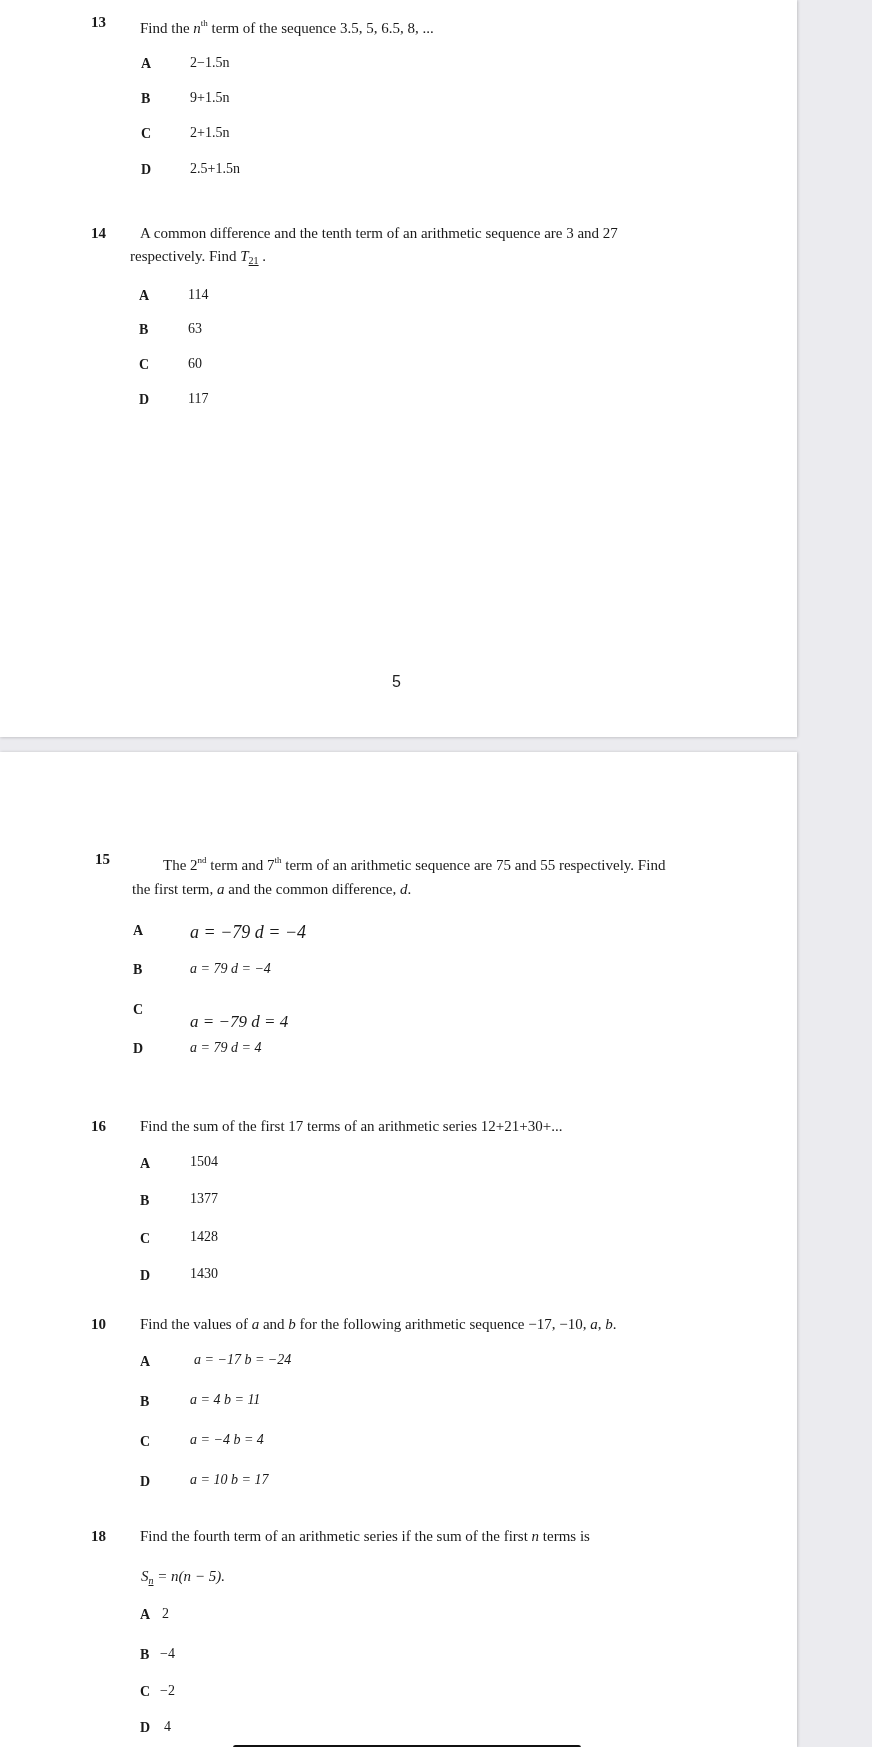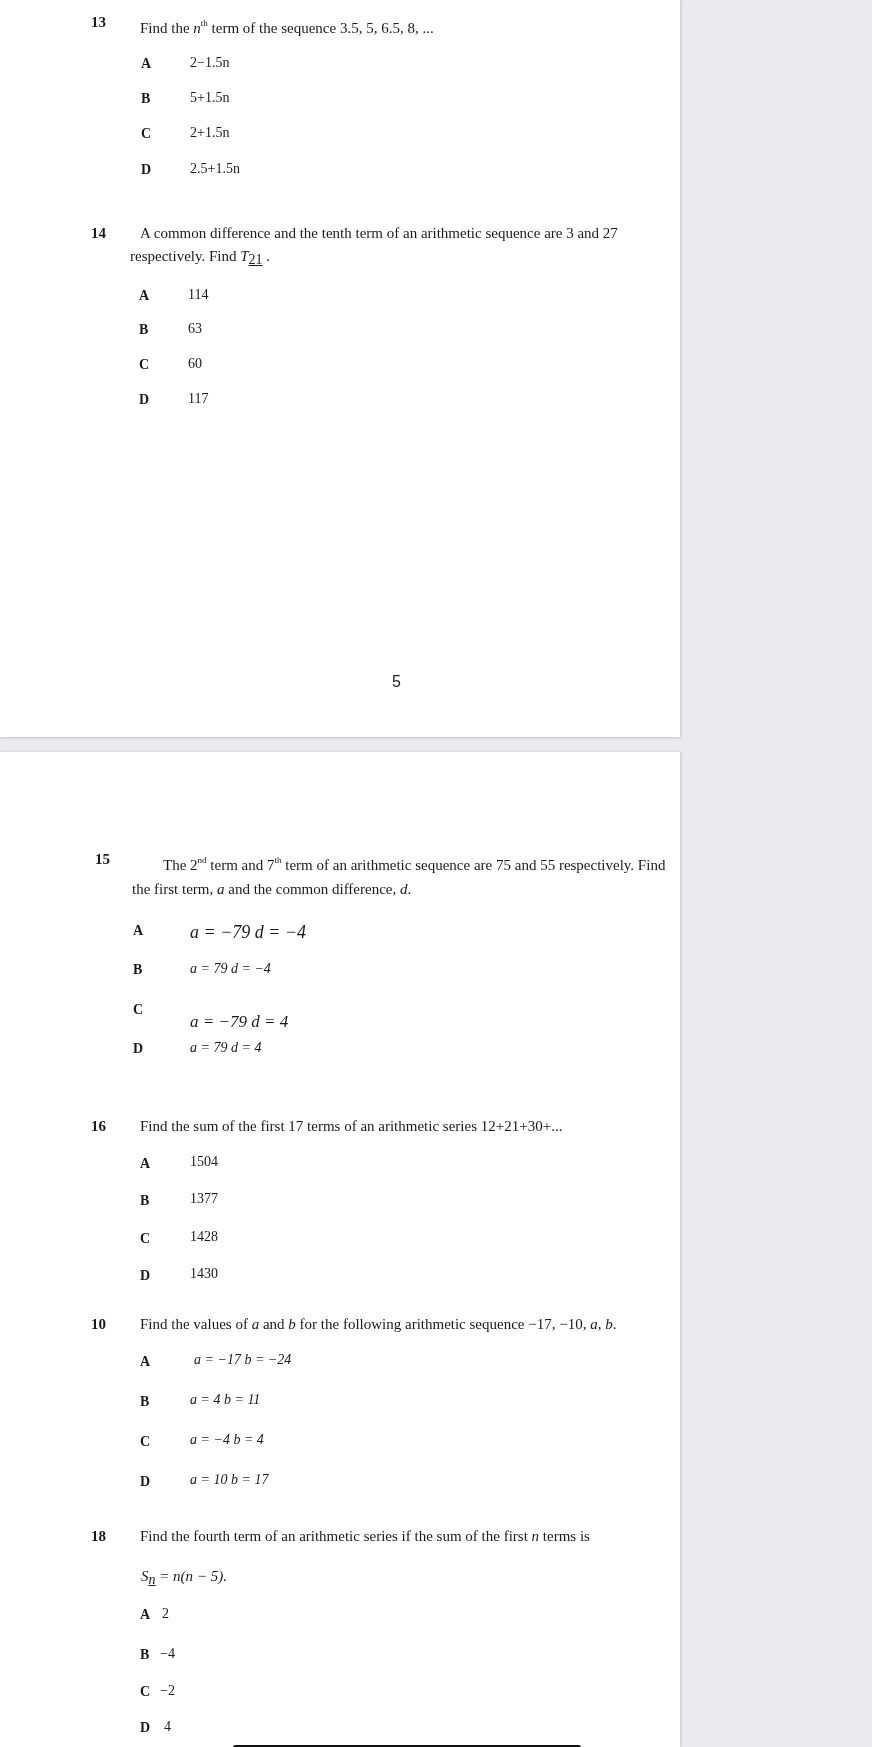--- a/index.html
+++ b/index.html
@@ -4,32 +4,32 @@
 <style>
   html, body { margin:0; padding:0; }
   body {
     width:872px; height:1747px; overflow:hidden;
     background:#ebebef;
     font-family:"Liberation Serif", "DejaVu Serif", serif;
     color:#1a1a1a;
     position:relative;
   }
   .page {
-    position:absolute; left:0; width:680px; background:#ffffff;
+    position:absolute; left:0; width:797px; background:#ffffff;
     box-shadow: 1px 0 3px rgba(0,0,0,0.12), 0 1px 3px rgba(0,0,0,0.10);
   }
   #page1 { top:0; height:737px; }
   #page2 { top:752px; height:995px; }
   .qnum { position:absolute; font-weight:bold; font-size:15px; }
   .qtext { position:absolute; font-size:15px; line-height:25px; }
   .opt-letter { position:absolute; font-weight:bold; font-size:14px; }
   .opt-value { position:absolute; font-size:14px; }
   .math { font-style:italic; }
   sup { font-size:9px; vertical-align:7px; }
-  sub { font-size:14px; vertical-align:-3px;text-decoration:underline; }
+  sub { font-size:10px; vertical-align:-3px;text-decoration:underline; }
   .page-num {
     position:absolute; top:673px; left:392px; font-size:16px;
     font-family:"Liberation Sans", "DejaVu Sans", sans-serif; color:#222;
   }
   .home-indicator {
     position:absolute; left:233px; top:1745px; width:348px; height:5px;
     background:#111; border-radius:3px;
   }
 </style>
 </head>
@@ -38,21 +38,21 @@
 <div class="page" id="page1">
 
   <div>
     <span class="qnum" style="left:91px;top:14px;">13</span>
     <span class="qtext" style="left:140px;top:11px;"><span>Find the </span><span class="math">n</span><sup>th</sup><span> term of the sequence 3.5,  5,  6.5,  8,  ...</span></span>
 
     <span class="opt-letter" style="left:141px;top:56px;">A</span>
     <span class="opt-value" style="left:190px;top:55px;">2−1.5n</span>
 
     <span class="opt-letter" style="left:141px;top:91px;">B</span>
-    <span class="opt-value" style="left:190px;top:90px;">5+1.5n</span>
+    <span class="opt-value" style="left:190px;top:90px;">9+1.5n</span>
 
     <span class="opt-letter" style="left:141px;top:126px;">C</span>
     <span class="opt-value" style="left:190px;top:125px;">2+1.5n</span>
 
     <span class="opt-letter" style="left:141px;top:162px;">D</span>
     <span class="opt-value" style="left:190px;top:161px;">2.5+1.5n</span>
   </div>
 
   <div>
     <span class="qnum" style="left:91px;top:225px;">14</span>

